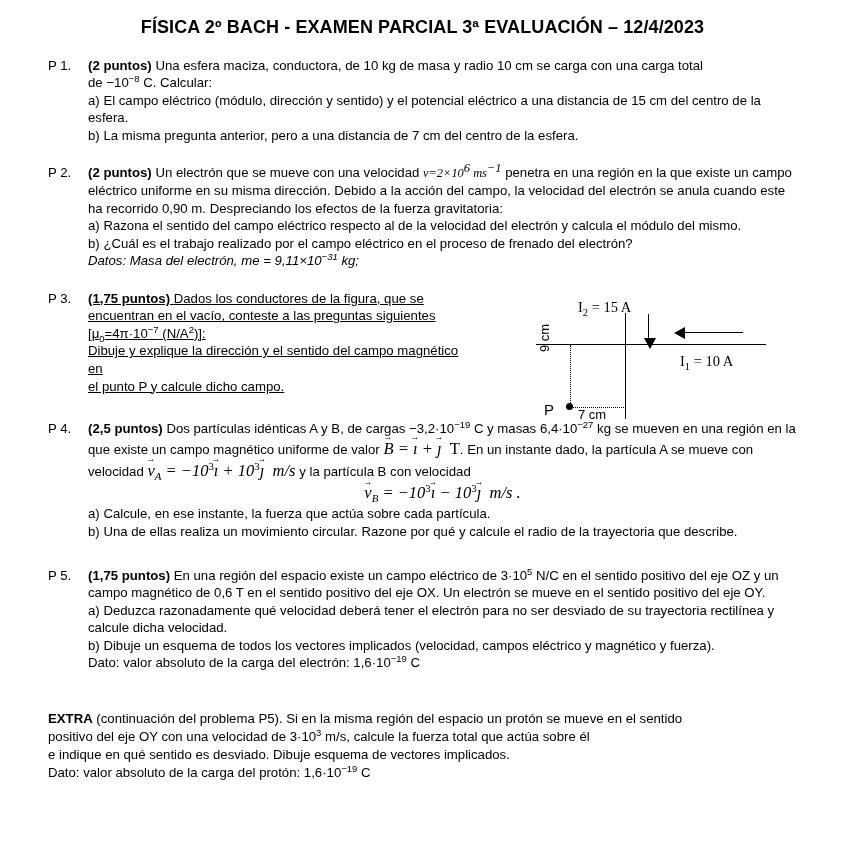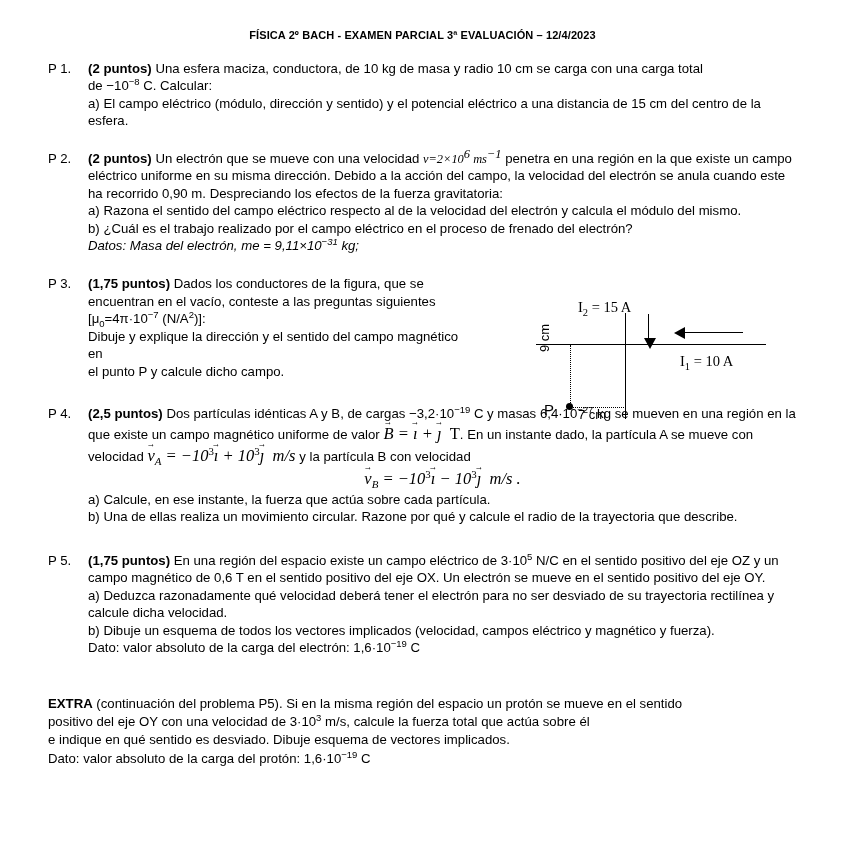--- a/index.html
+++ b/index.html
@@ -23,23 +23,23 @@
     width: 845px;
     height: 848px;
     box-sizing: border-box;
     padding: 0;
   }
 
   
   .doc-title {
     text-align: center;
     font-weight: bold;
-    font-size: 11px;
+    font-size: 18px;
     letter-spacing: 0.1px;
-    padding-top: 28px;
+    padding-top: 16px;
     padding-bottom: 0;
     white-space: nowrap;
   }
 
   
   .problem {
     position: relative;
     padding-left: 88px;
     padding-right: 48px;
     margin-top: 17px;
@@ -241,35 +241,36 @@
 
   <div class="doc-title">FÍSICA 2º BACH -  EXAMEN PARCIAL 3ª EVALUACIÓN – 12/4/2023</div>
 
   <div class="problem">
     <div class="problem-label">P 1.</div>
     <div class="problem-body">
       <span class="pts">(2 puntos)</span>
       <span>Una esfera maciza, conductora, de 10 kg de masa y radio 10 cm se carga con una carga total</span>
       <span class="line"><span>de </span><span>−10</span><sup>−8</sup><span> C. Calcular:</span></span>
       <span class="line">a) El campo eléctrico (módulo, dirección y sentido) y el potencial eléctrico a una distancia de 15 cm del centro de la esfera.</span>
+      <span class="line">b) La misma pregunta anterior, pero a una distancia de 7 cm del centro de la esfera.</span>
     </div>
   </div>
 
   <div class="problem" style="margin-top:20px;">
     <div class="problem-label">P 2.</div>
     <div class="problem-body">
       <span class="pts">(2 puntos)</span>
       <span>Un electrón que se mueve con una velocidad </span><span class="mathi">v</span><span class="mathi">=2</span><span class="mathi">×10</span><sup class="mathi">6</sup><span class="mathi"> ms</span><sup class="mathi">−1</sup><span> penetra en una región en la que existe un campo eléctrico uniforme en su misma dirección. Debido a la acción del campo, la velocidad del electrón se anula cuando este ha recorrido 0,90 m. Despreciando los efectos de la fuerza gravitatoria:</span>
       <span class="line">a) Razona el sentido del campo eléctrico respecto al de la velocidad del electrón y calcula el módulo del mismo.</span>
       <span class="line">b) ¿Cuál es el trabajo realizado por el campo eléctrico en el proceso de frenado del electrón?</span>
       <span class="line italics"><span>Datos: Masa del electrón, me = 9,11×10</span><sup>−31</sup><span> kg;</span></span>
     </div>
   </div>
 
-  <div class="problem" style="margin-top:20px; padding-right:370px;">
+  <div class="problem" style="margin-top:20px; padding-right:370px;text-decoration:underline;">
     <div class="problem-label">P 3.</div>
     <div class="problem-body">
       <span class="pts">(1,75 puntos)</span>
       <span>Dados los conductores de la figura, que se</span>
       <span class="line">encuentran en el vacío, conteste a las preguntas siguientes</span>
       <span class="line"><span>[μ</span><sub>0</sub><span>=4π·10</span><sup>−7</sup><span> (N/A</span><sup>2</sup><span>)]:</span></span>
       <span class="line">Dibuje y explique la dirección y el sentido del campo magnético en</span>
       <span class="line">el punto P y calcule dicho campo.</span>
     </div>
   </div>

